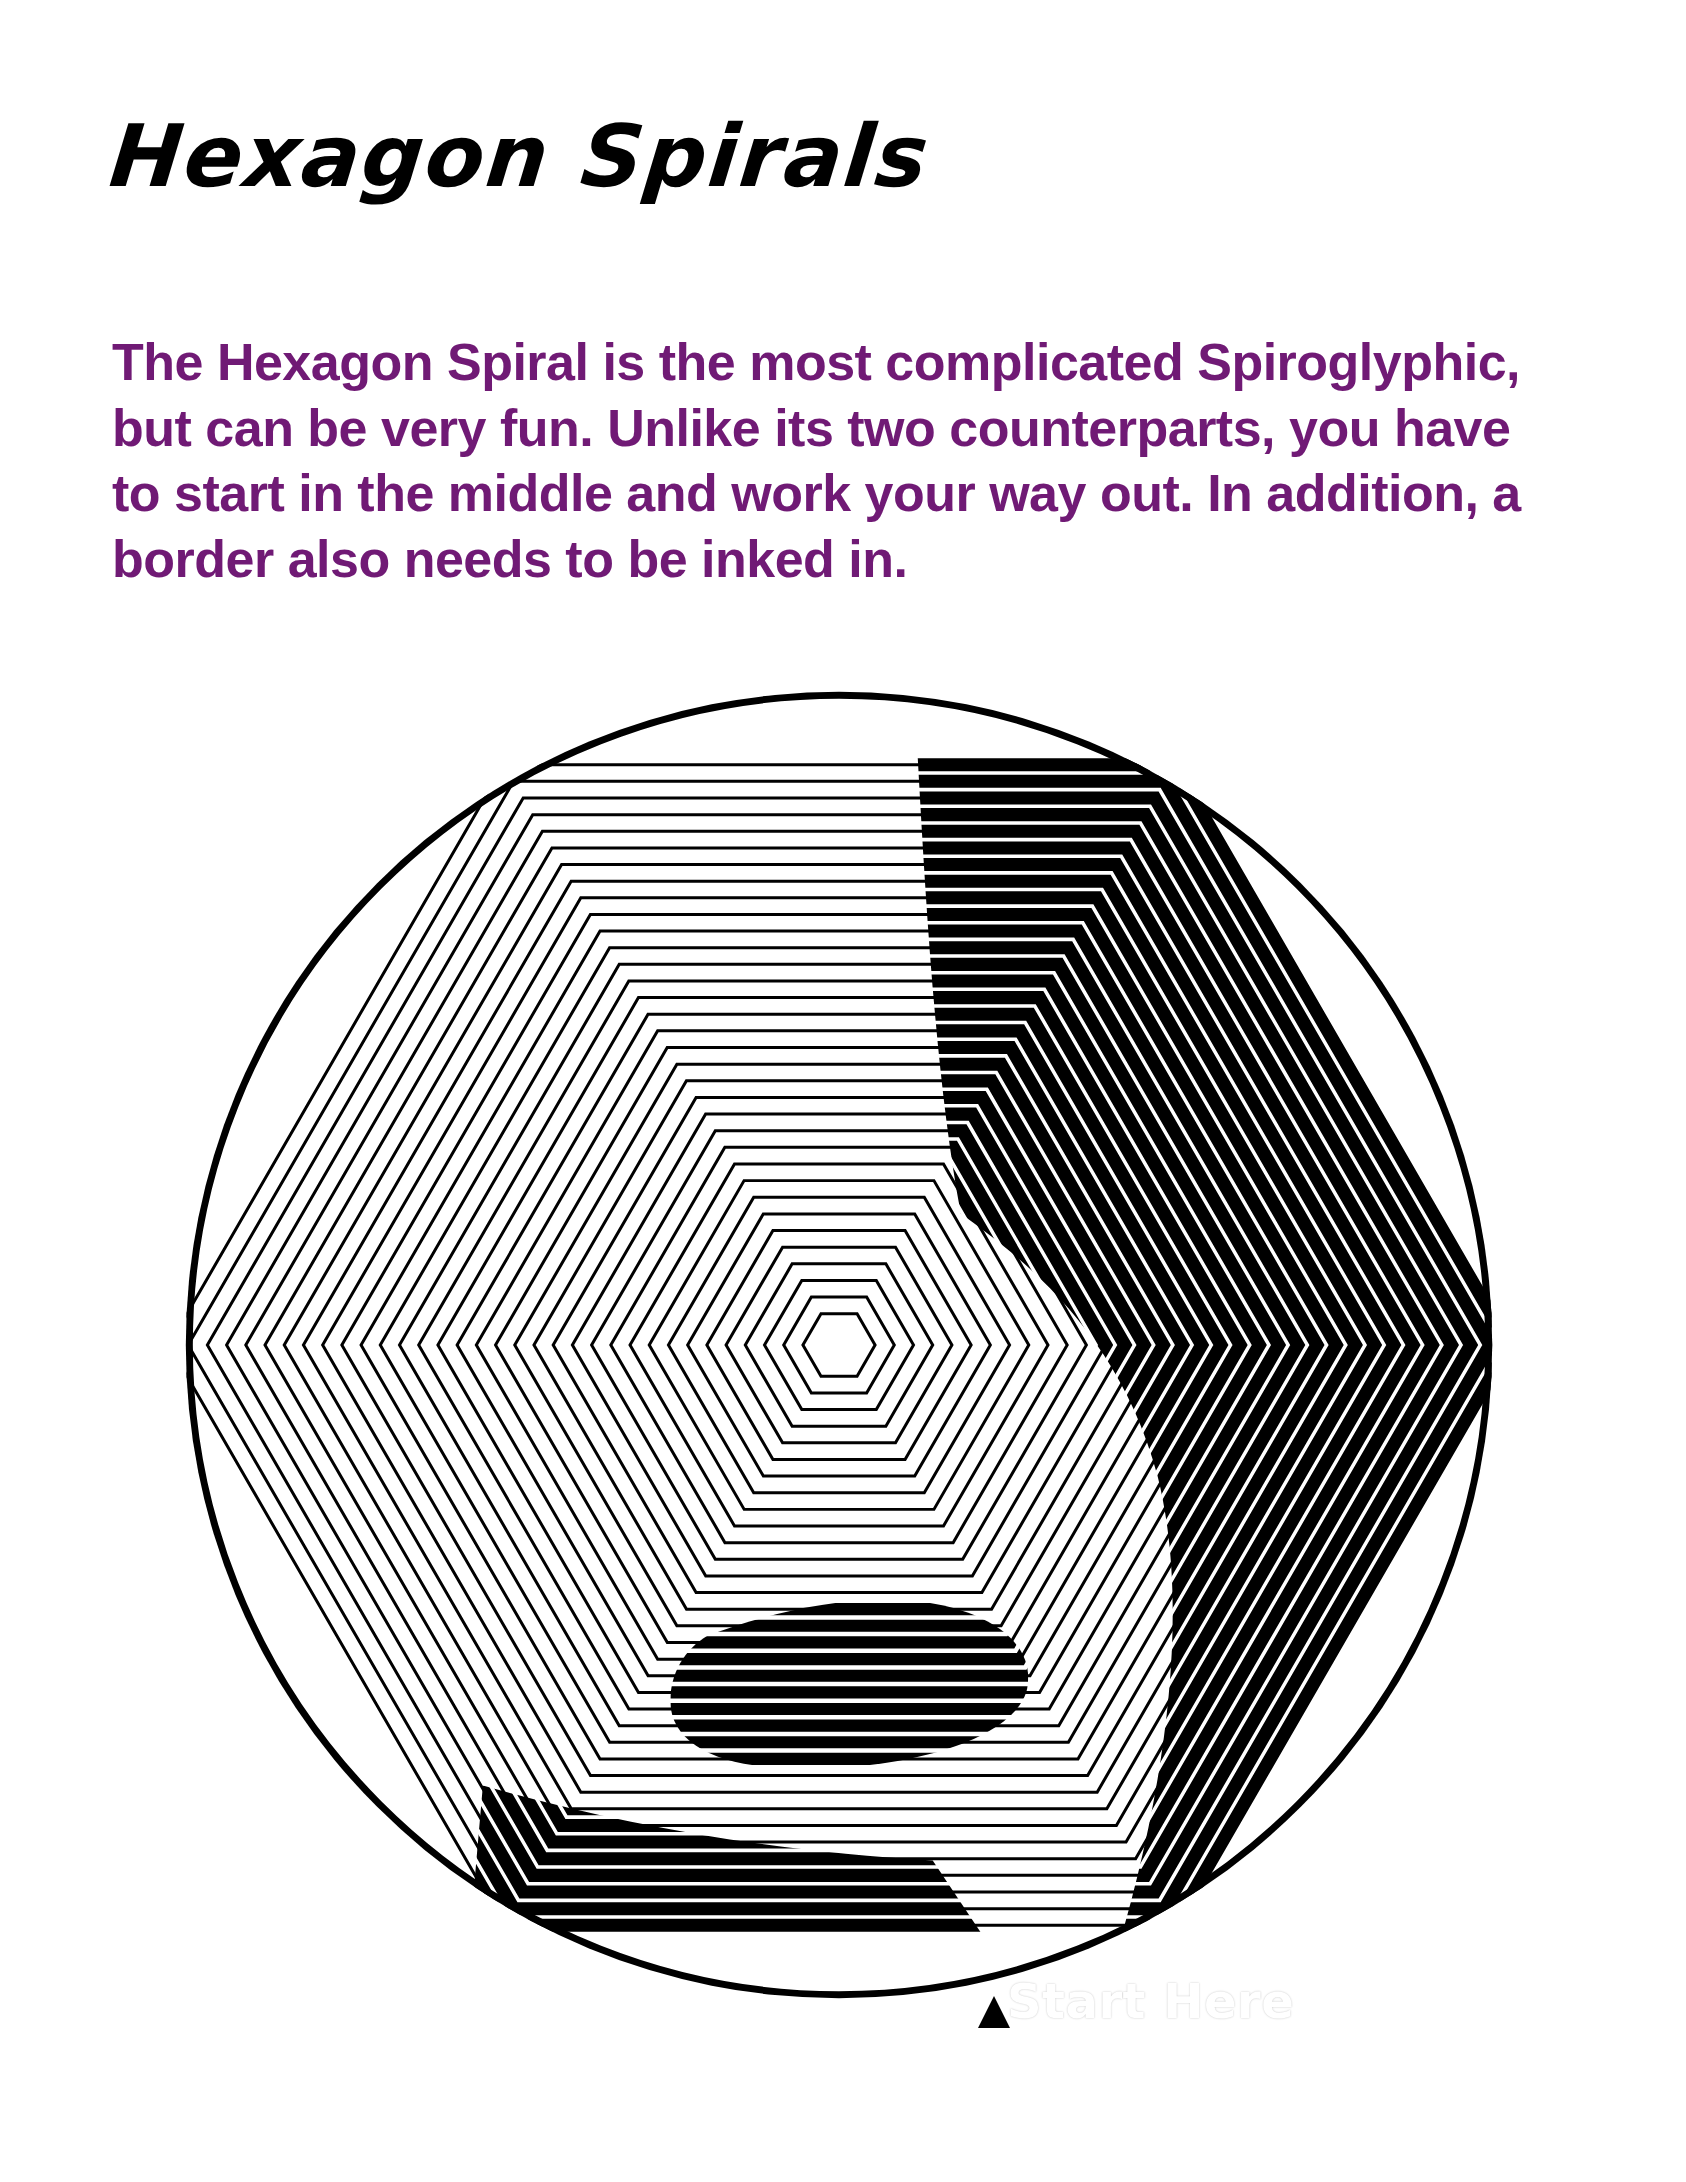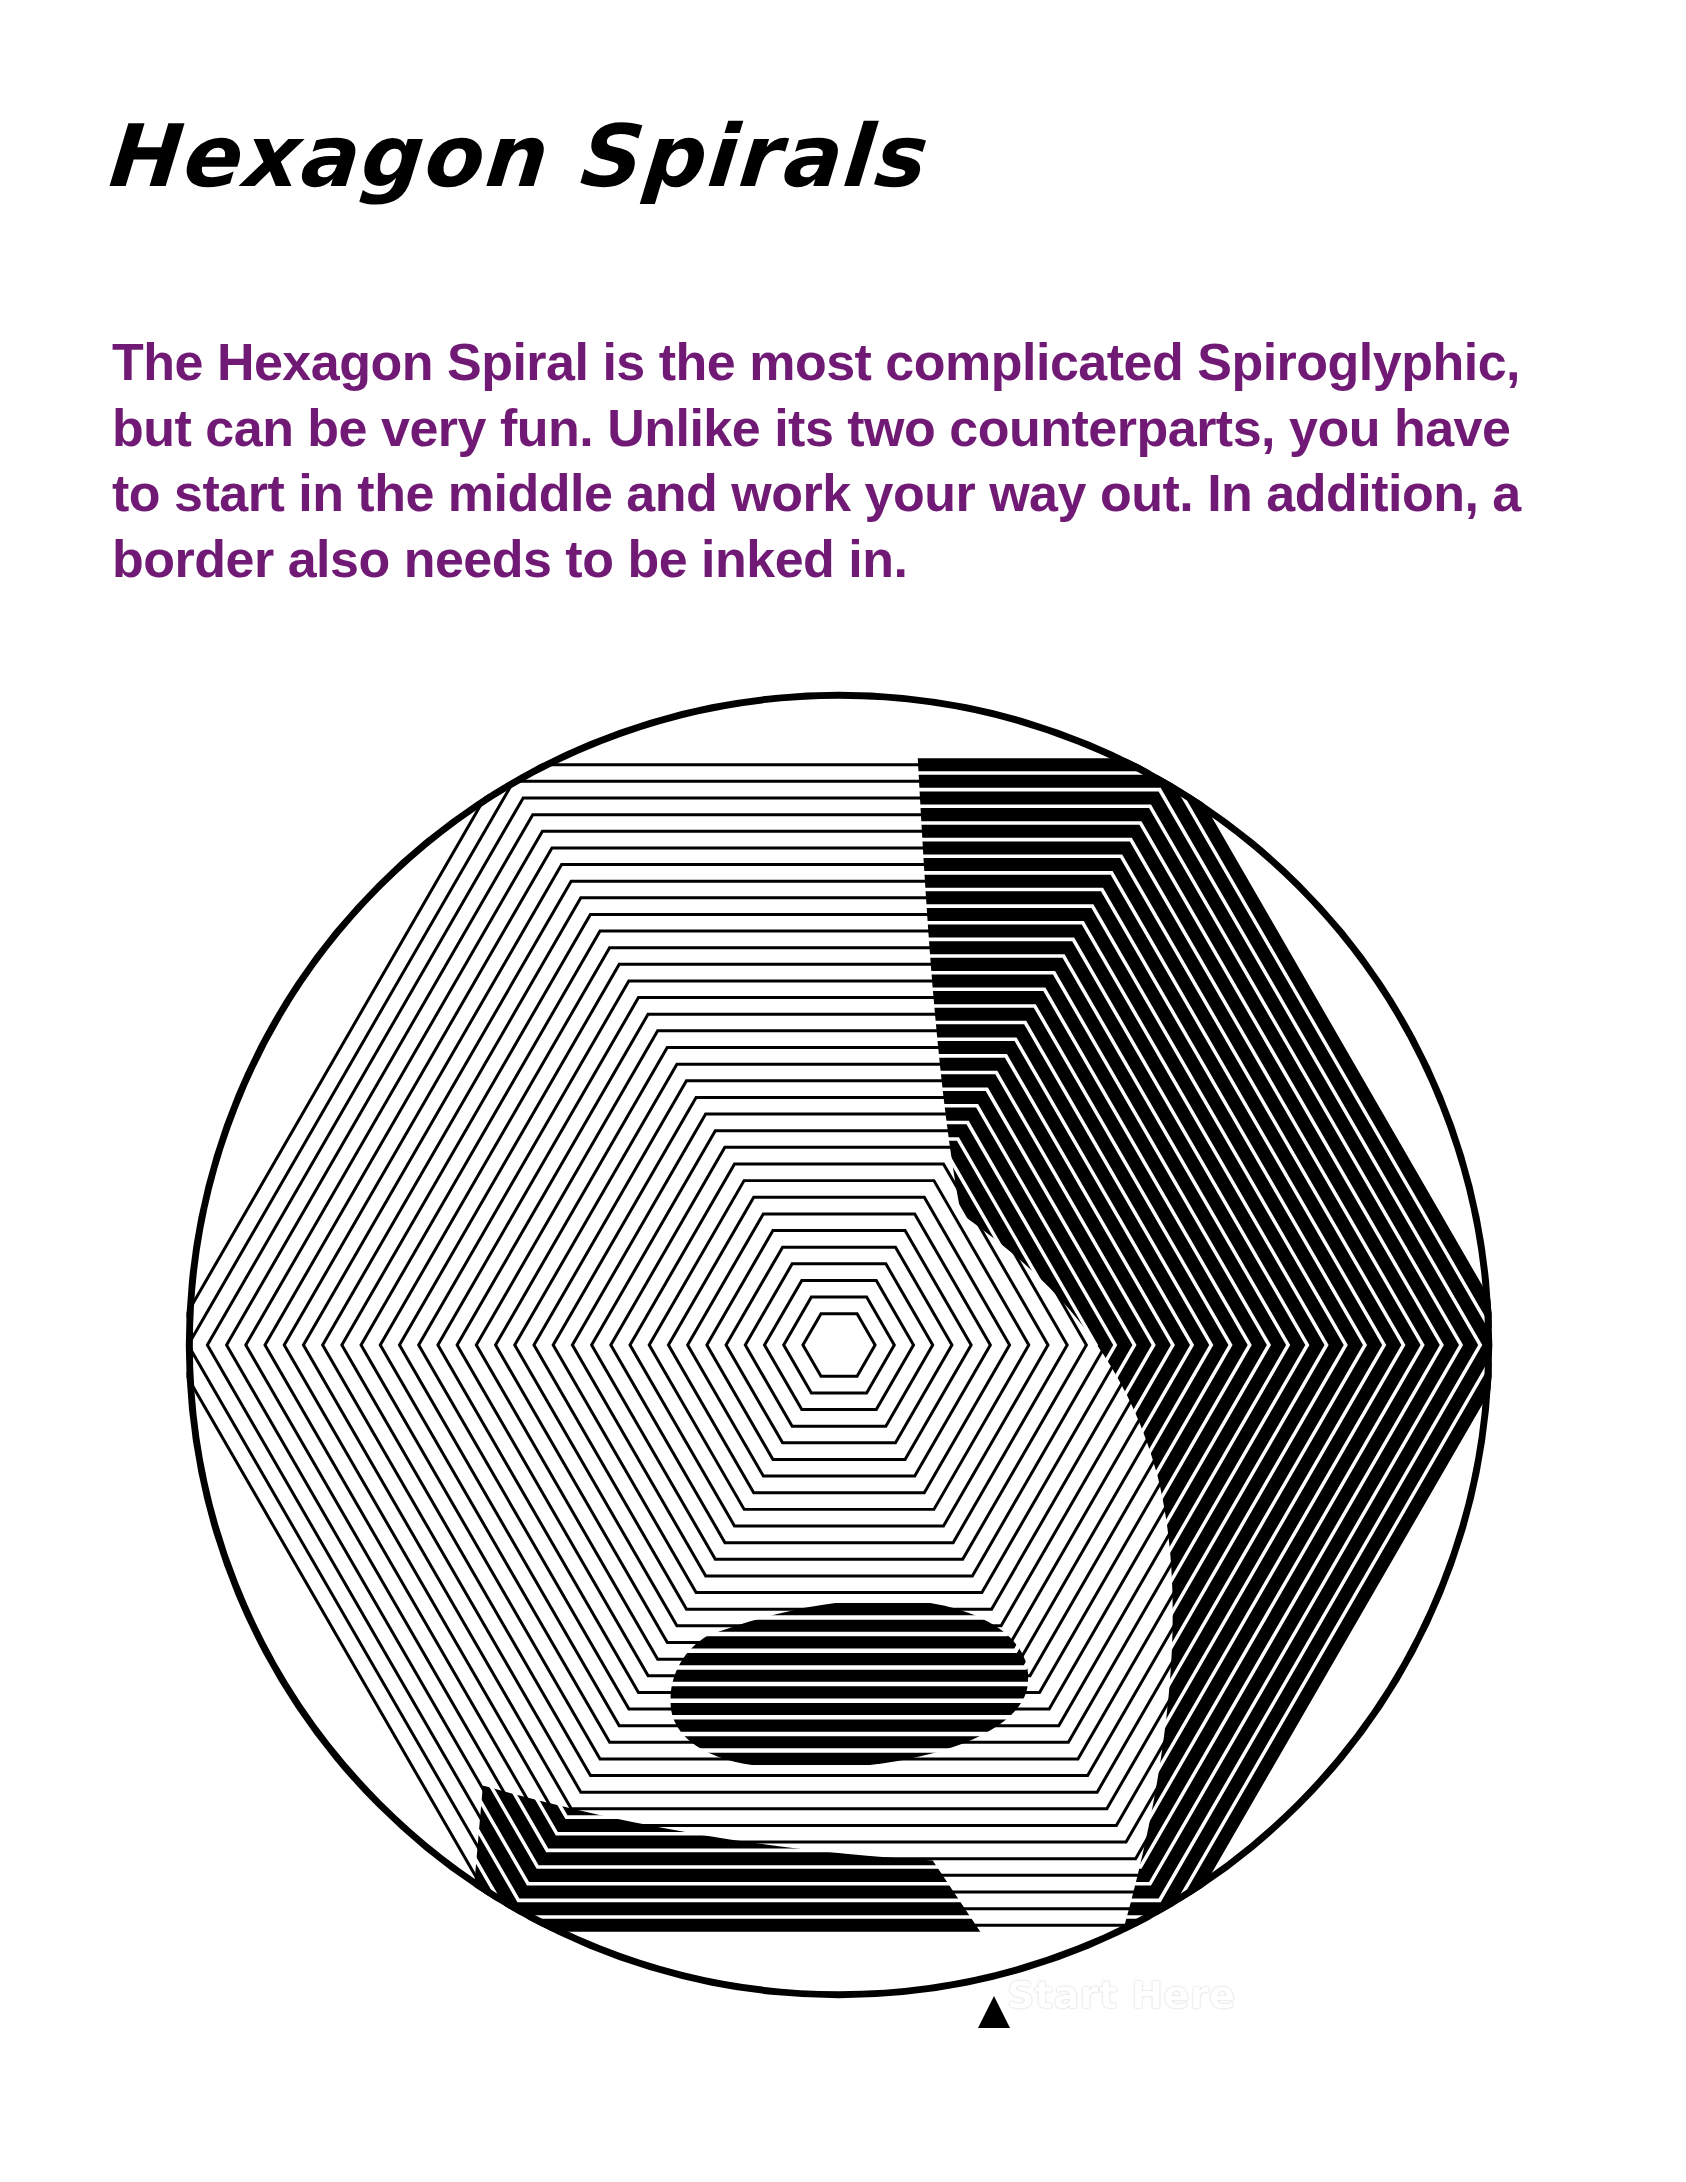--- a/index.html
+++ b/index.html
@@ -56,21 +56,21 @@
   .art-svg {
     display: block;
     width: 1312px;
     height: 1312px;
   }
   .start-label {
     position: absolute;
     left: 824px;
     top: 1284px;
     font-family: "DejaVu Sans", sans-serif;
-    font-size: 38px;
+    font-size: 48px;
     font-weight: 700;
     color: #ffffff;
     text-shadow: 0 0 1.9px rgba(0,0,0,0.25);
     letter-spacing: 0.5px;
     pointer-events: none;
   }
   .start-arrow {
     position: absolute;
     left: 795px;
     top: 1307px;

